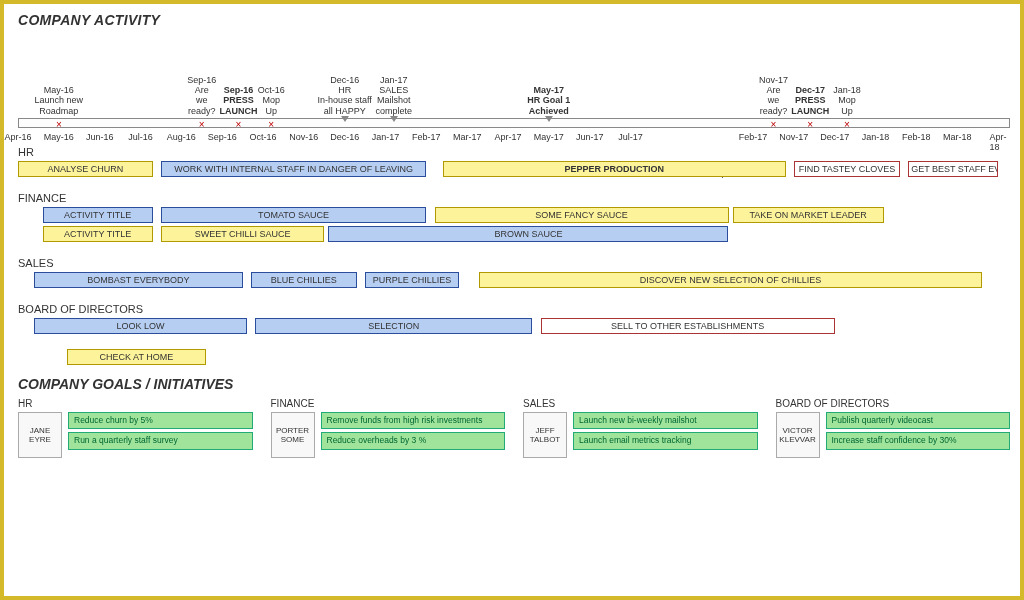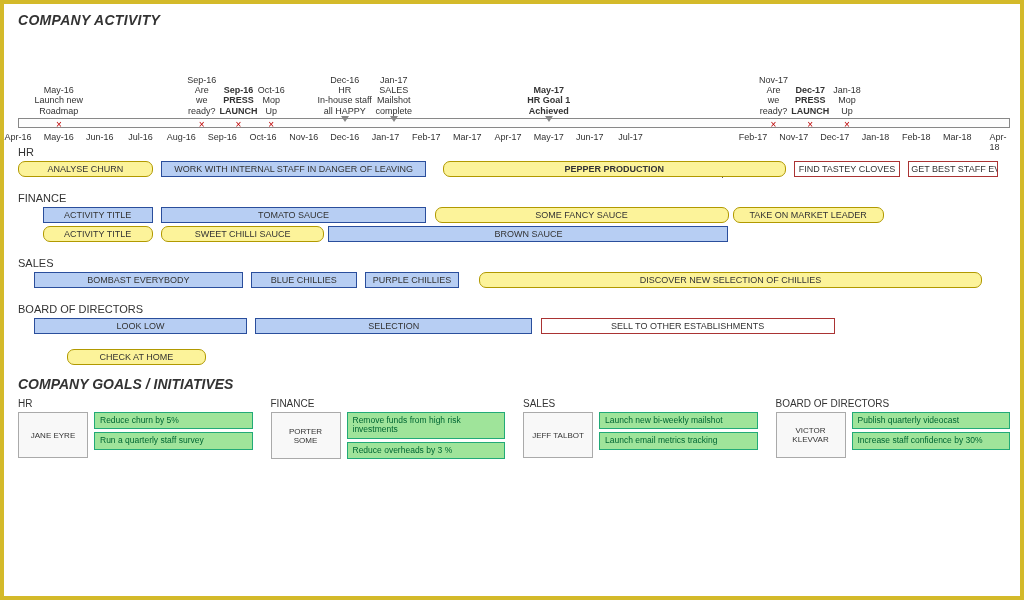--- a/index.html
+++ b/index.html
@@ -14,30 +14,30 @@
   .event .txt  { display:block; white-space:pre; }
   .event.bold .date, .event.bold .txt { font-weight:bold; }
   .axis { position:relative; height:24px; margin-top:2px; }
   .axis-line { position:absolute; left:0; right:0; top:0; height:10px; border:1px solid #888; background:#fdfdfd; }
   .tick { position:absolute; top:14px; font-size:9px; transform:translateX(-50%); color:#333; }
   .mark { position:absolute; top:1px; font-size:10px; color:#b00; transform:translateX(-50%); }
   .arrow { position:absolute; top:-2px; transform:translateX(-50%); width:0;height:0;border-left:4px solid transparent;border-right:4px solid transparent;border-top:6px solid #888; }
   
   .lane { position:relative; height:17px; margin-bottom:2px; }
   .bar { position:absolute; top:0; height:16px; border:1px solid #555; font-size:9px; text-align:center; line-height:14px; overflow:hidden; white-space:nowrap; padding:0 2px; }
-  .yellow { background:#fcf39a; border-color:#b19900;border-radius:7px; }
+  .yellow { background:#fcf39a; border-color:#b19900; }
   .blue   { background:#b7cef3; border-color:#2a4e9c; }
   .white  { background:#fff;    border-color:#a33; }
   
   h2.goals { font-size: 14px; font-weight:bold; font-style:italic; margin: 12px 0 6px; }
   .goalrow { display:flex; gap:18px; }
   .goalcol { flex:1; }
   .goalcol h4 { font-size:10px; font-weight:normal; margin-bottom:3px; }
   .goalbox { display:flex; gap:6px; }
-  .owner { width:70px; min-height:46px; border:1px solid #aaa; background:#f8f8f8; font-size:8px; display:flex; align-items:center; justify-content:center; text-align:center; padding:6px; }
+  .owner { width:44px; min-height:46px; border:1px solid #aaa; background:#f8f8f8; font-size:8px; display:flex; align-items:center; justify-content:center; text-align:center; padding:6px; }
   .inits { flex:1; display:flex; flex-direction:column; gap:3px; }
   .init  { background:#9fe49a; border:1px solid #2a7; font-size:8.5px; color:#063; padding:3px 5px; line-height:1.1; }
 </style>
 </head>
 <body>
 
 <div class="page">
   <h2 class="section">COMPANY ACTIVITY</h2>
 
   <div class="events" id="events">

